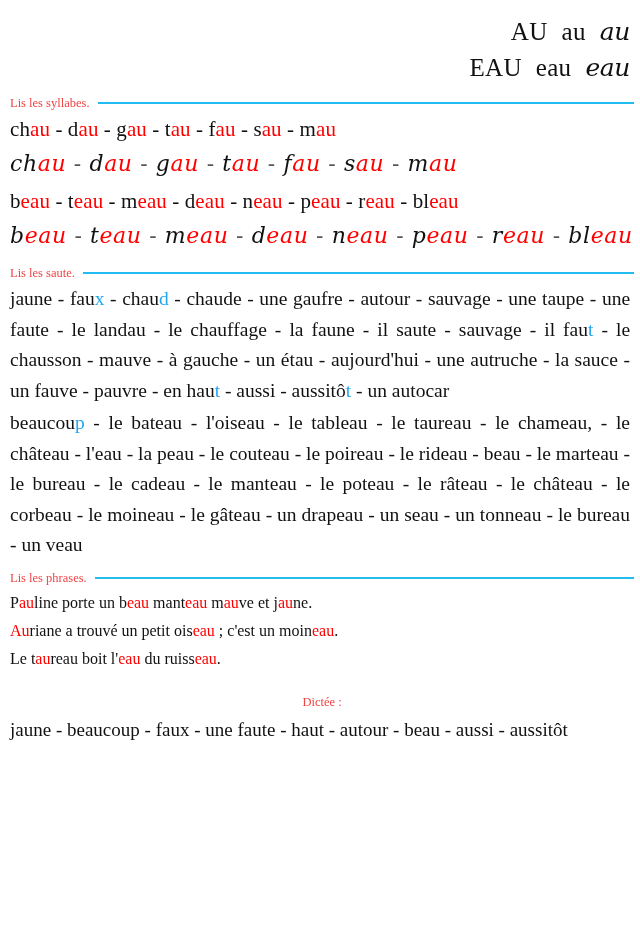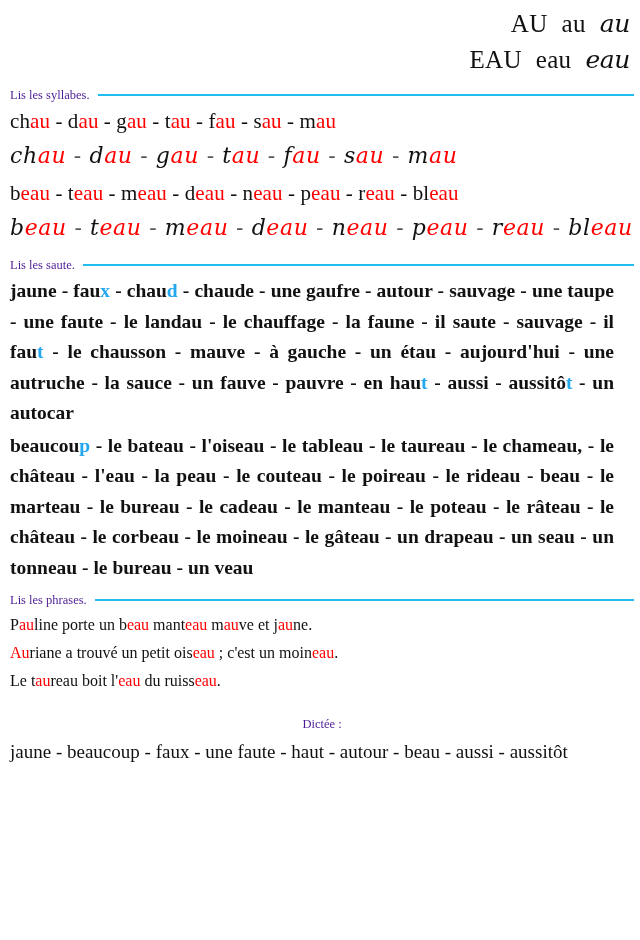--- a/index.html
+++ b/index.html
@@ -1,35 +1,35 @@
 <!DOCTYPE html>
 <html><head>
 <meta charset="utf-8">
 <style>
   html,body{margin:0;padding:0;}
   body{
     width:640px;height:940px;background:#ffffff;
     font-family:"Liberation Serif","DejaVu Serif",serif;
     color:#111111;overflow:hidden;
   }
-  .page{position:relative;width:640px;height:940px;box-sizing:border-box;padding:4px 6px;}
+  .page{position:relative;width:640px;height:940px;box-sizing:border-box;padding:12px 6px;}
 
   
   .header{padding-top:2px;text-align:right;padding-right:4px;}
   .header-row{font-size:25px;line-height:36px;white-space:nowrap;letter-spacing:.3px;}
   .header-row .sp{display:inline-block;width:14px;}
   .cursive{
     font-family:"DejaVu Serif","Liberation Serif",serif;
     font-style:italic;font-size:25px;letter-spacing:-0.4px;
   }
 
   
   .section-head{display:flex;align-items:center;gap:8px;margin:10px 0 4px 0;padding-left:4px;}
   .section-label{
-    color:#4c1d95;font-size:12.5px;line-height:14px;white-space:nowrap;
+    color:#ef4444;font-size:12.5px;line-height:14px;white-space:nowrap;
     font-family:"Liberation Serif","DejaVu Serif",serif;
   }
   .section-rule{flex:1;height:2px;background:#22bdf0;}
 
   
   .syl-print{
     font-size:21px;line-height:30px;white-space:nowrap;padding-left:4px;letter-spacing:.1px;
   }
   .syl-cursive{
     font-family:"DejaVu Serif","Liberation Serif",serif;
@@ -37,21 +37,21 @@
     padding-left:4px;letter-spacing:.6px;
   }
   .syl-cursive .sep{font-style:normal;color:#555;}
   .syl-block{margin-bottom:2px;}
 
   
   .words{
     font-size:19.5px;line-height:30.5px;text-align:justify;
     padding:0 4px;hyphens:none;
   }
-  .word-para{margin:0 16px 2px 0;font-weight:bold;}
+  .word-para{margin:0 0 2px 0;}
 
   
   .sentences{font-size:16px;line-height:28px;padding-left:4px;}
   .sentence{white-space:nowrap;}
 
   
   .dictee{font-size:19px;line-height:18px;padding-left:4px;}
 
   
   .r{color:#ff0000;}

